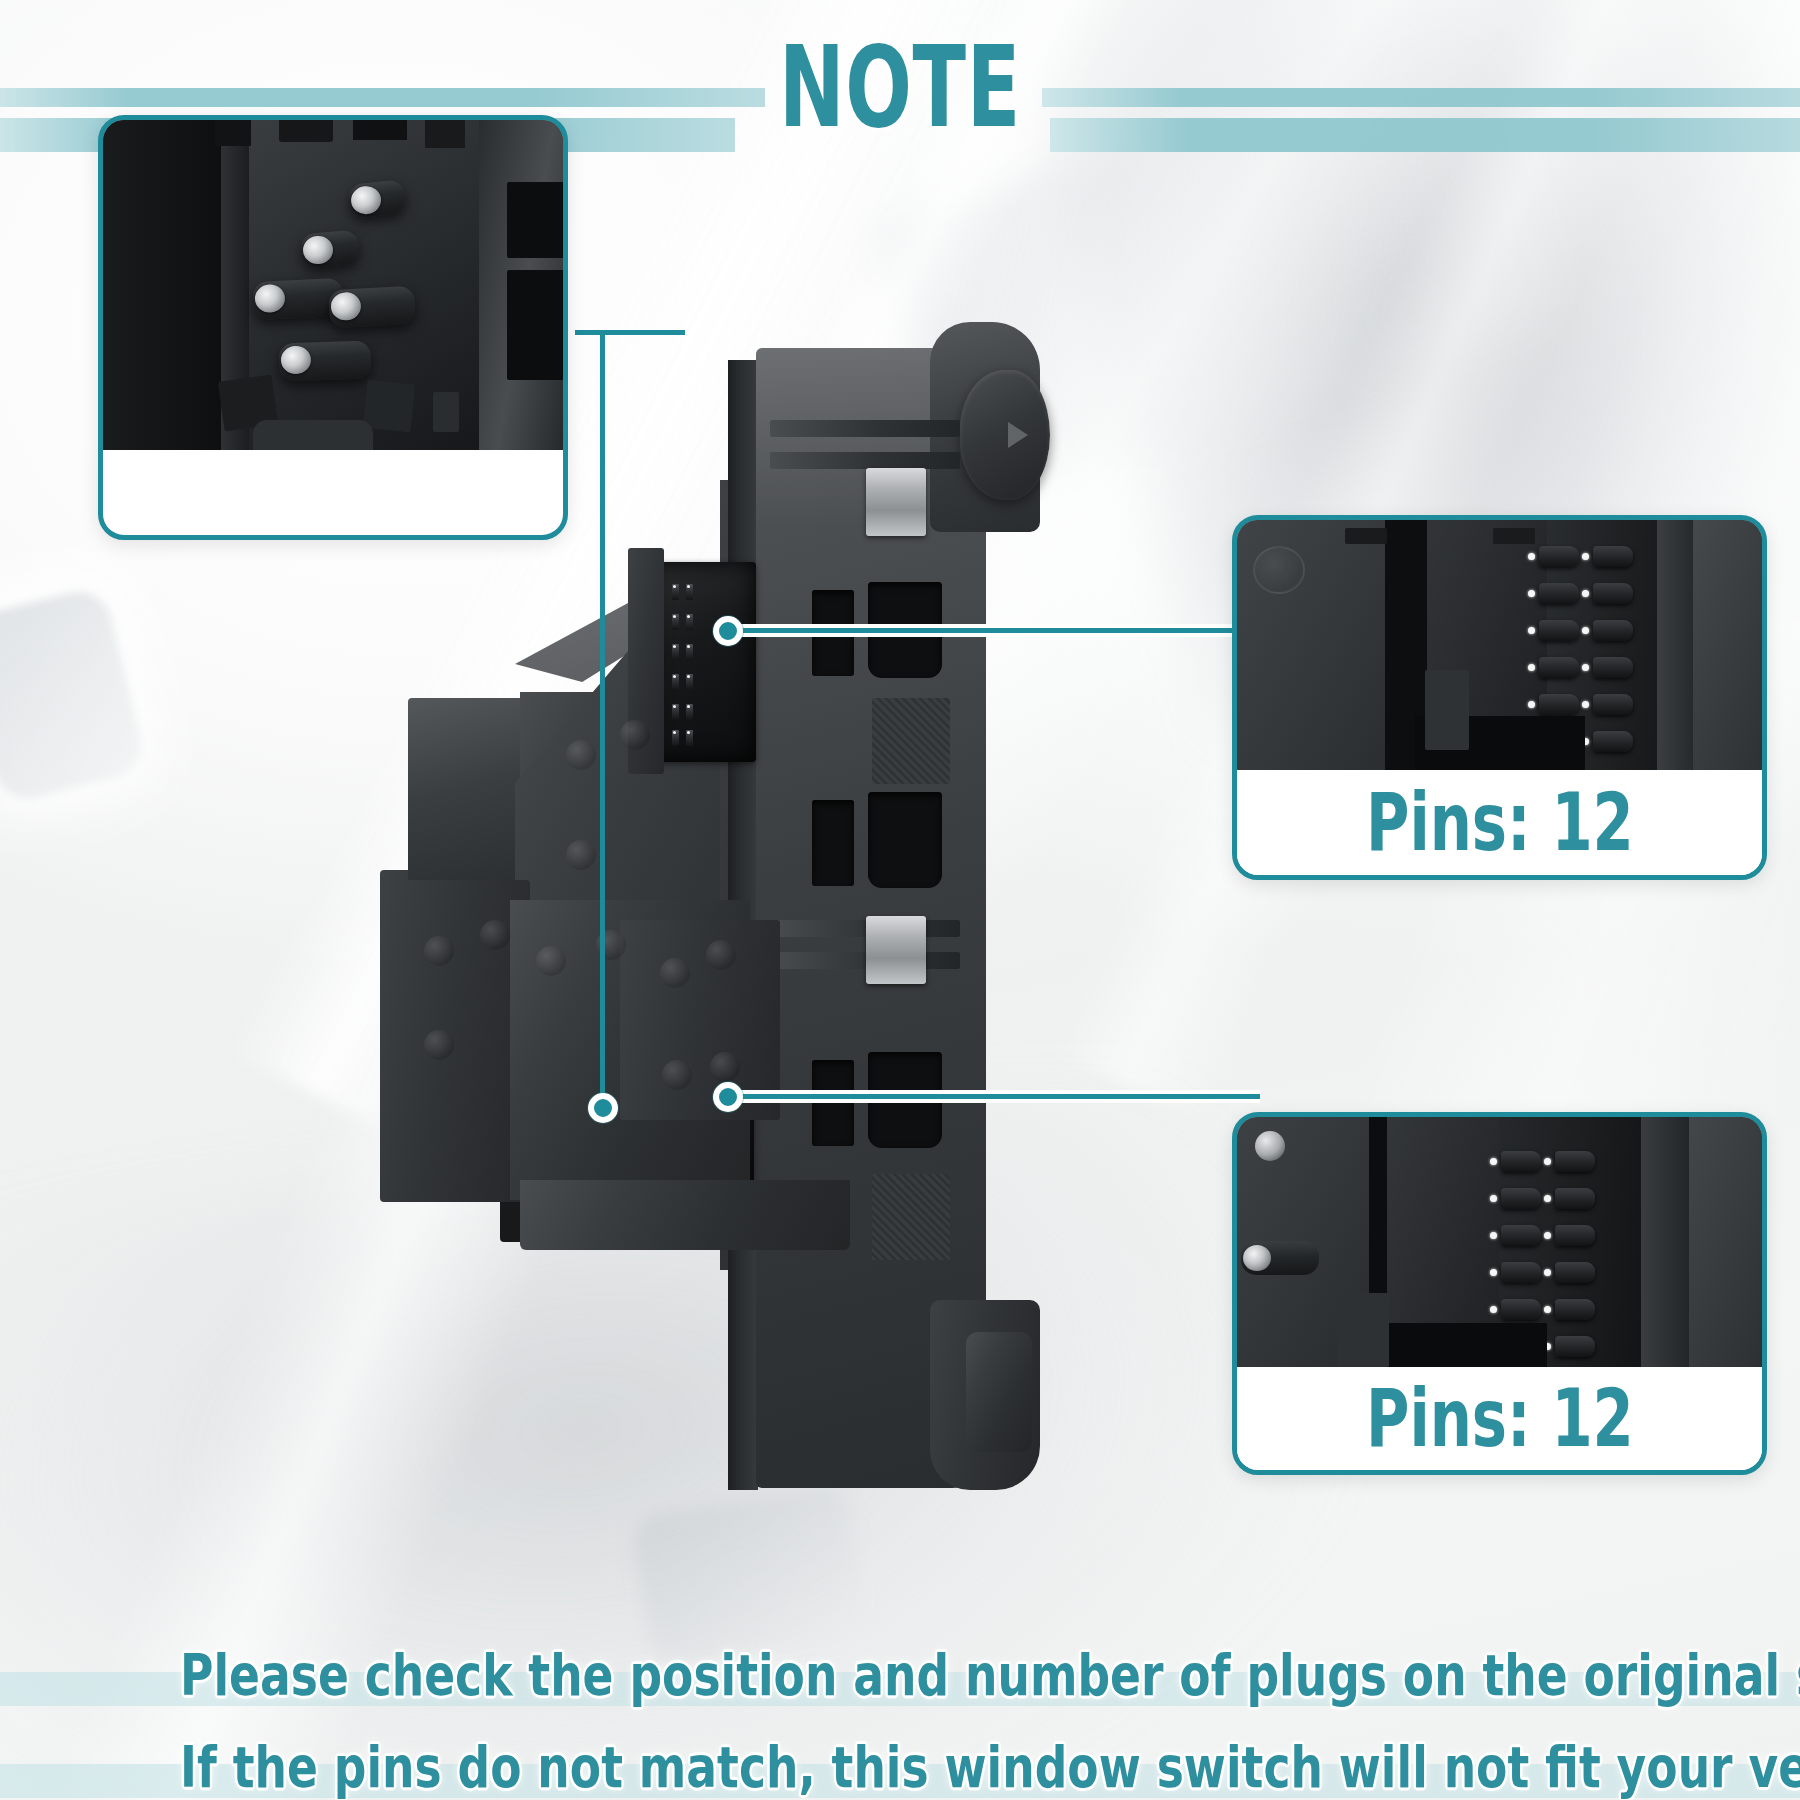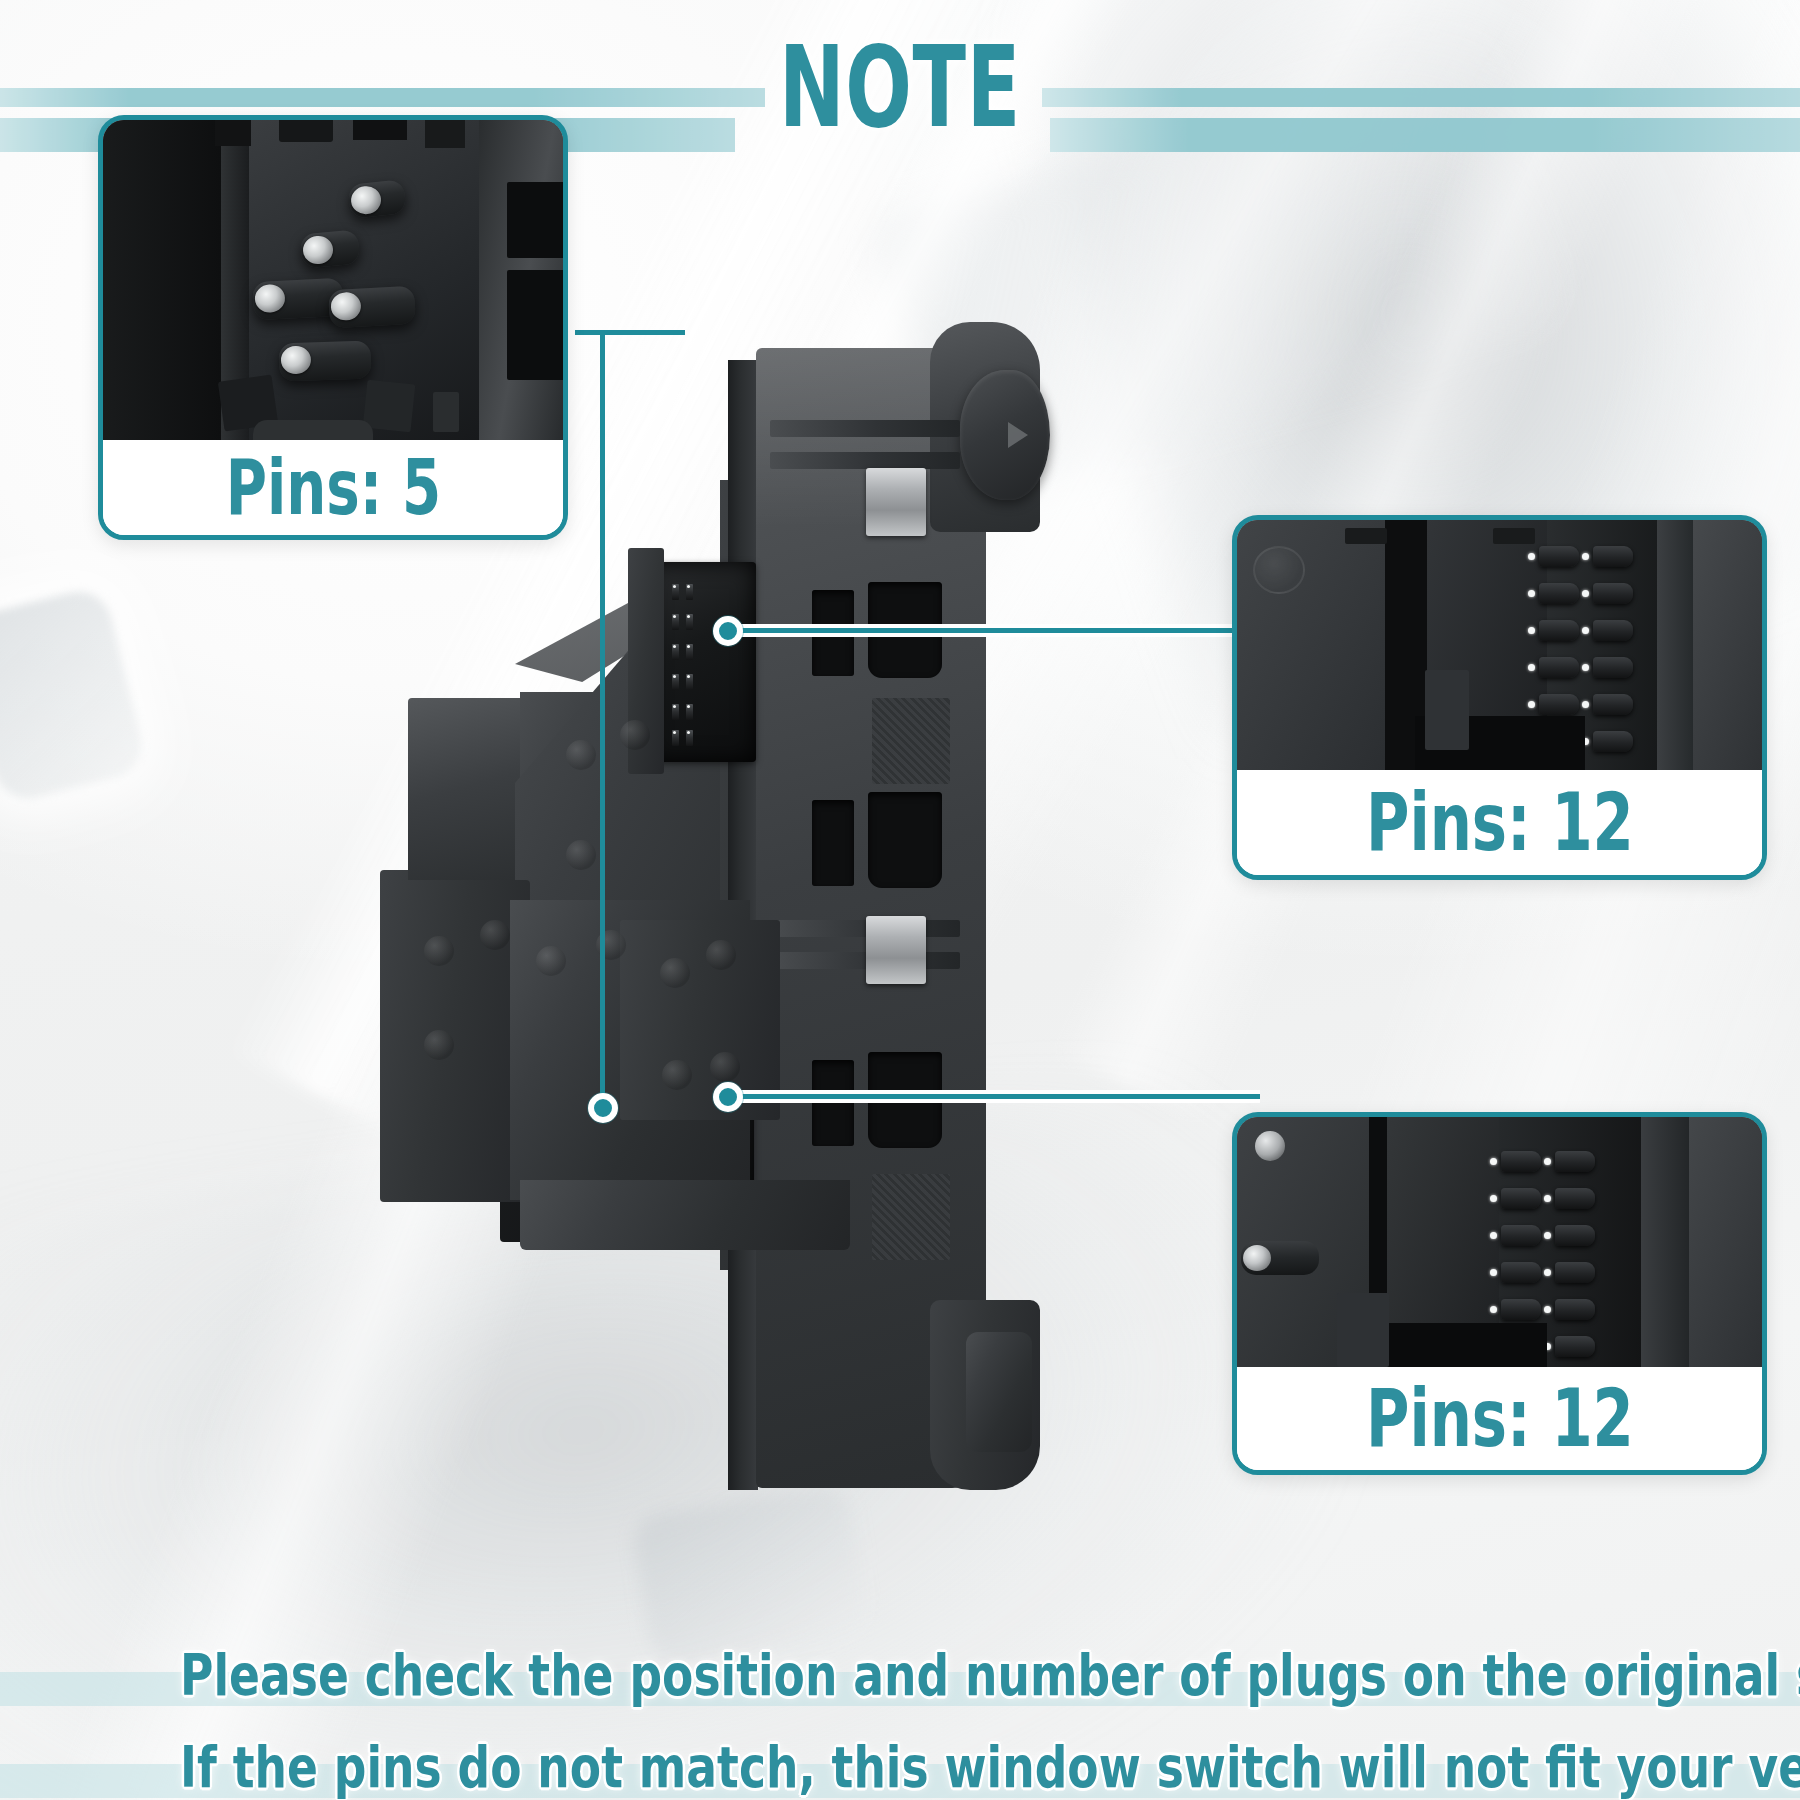--- a/index.html
+++ b/index.html
@@ -417,23 +417,20 @@
     <div class="macro-pin" style="left:198px; top:112px; width:58px; height:34px; transform:rotate(-5deg);"></div>
     <div class="macro-pin" style="left:150px; top:160px; width:90px; height:38px; transform:rotate(-3deg);"></div>
     <div class="macro-pin" style="left:226px; top:168px; width:86px; height:38px; transform:rotate(-3deg);"></div>
     <div class="macro-pin" style="left:176px; top:222px; width:92px; height:38px; transform:rotate(-2deg);"></div>
 
     <div style="position:absolute; left:118px; top:258px; width:54px; height:50px; background:#1b1d1f; border-radius:3px; transform:rotate(-8deg);"></div>
     <div style="position:absolute; left:262px; top:262px; width:48px; height:48px; background:#232628; border-radius:3px; transform:rotate(6deg);"></div>
     <div style="position:absolute; left:330px; top:272px; width:26px; height:40px; background:#2a2d2f; border-radius:2px;"></div>
     <div style="position:absolute; left:150px; top:300px; width:120px; height:30px; background:#2d3032; border-radius:14px 14px 0 0;"></div>
   </div>
-  <div class="label" style="height:95px;">
-    <span class="label-txt" style="font-size:76px;">Pins: 5</span>
-  </div>
 </div>
 
 <div class="callout" style="left:1232px; top:515px; width:535px; height:365px;">
   <div class="photo" style="height:252px;">
     <div style="position:absolute; left:0; top:0; width:148px; height:252px; background:linear-gradient(120deg,#414447,#2b2e31);"></div>
     <div style="position:absolute; left:148px; top:0; width:42px; height:252px; background:#0d0e0f;"></div>
     <div style="position:absolute; left:190px; top:0; width:120px; height:252px; background:linear-gradient(110deg,#323538,#1d1f21);"></div>
     <div style="position:absolute; left:310px; top:0; width:120px; height:252px; background:linear-gradient(95deg,#2a2d2f,#151718);"></div>
     <div style="position:absolute; left:420px; top:0; width:36px; height:252px; background:linear-gradient(90deg,#3c3f42,#262a2c);"></div>
     <div style="position:absolute; left:456px; top:0; width:80px; height:252px; background:linear-gradient(110deg,#46494c,#2d3033);"></div>

